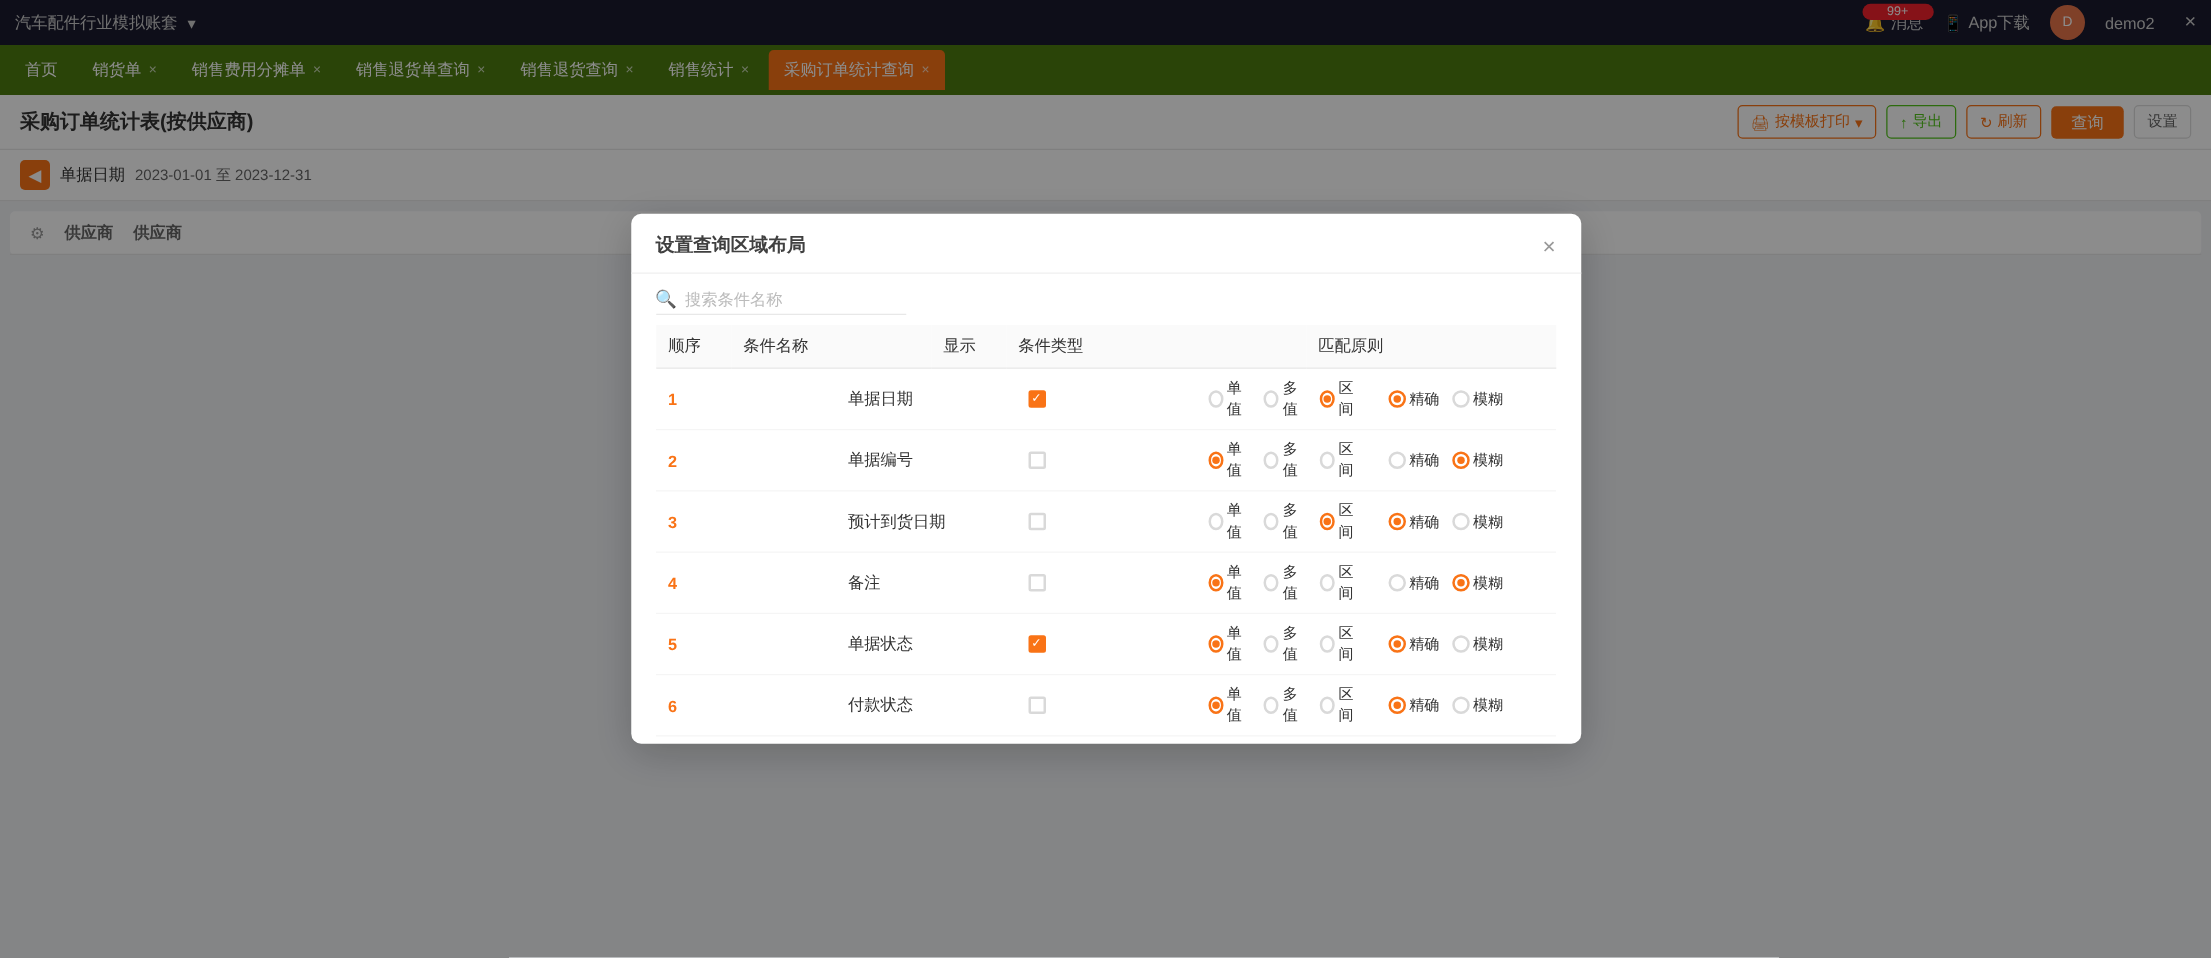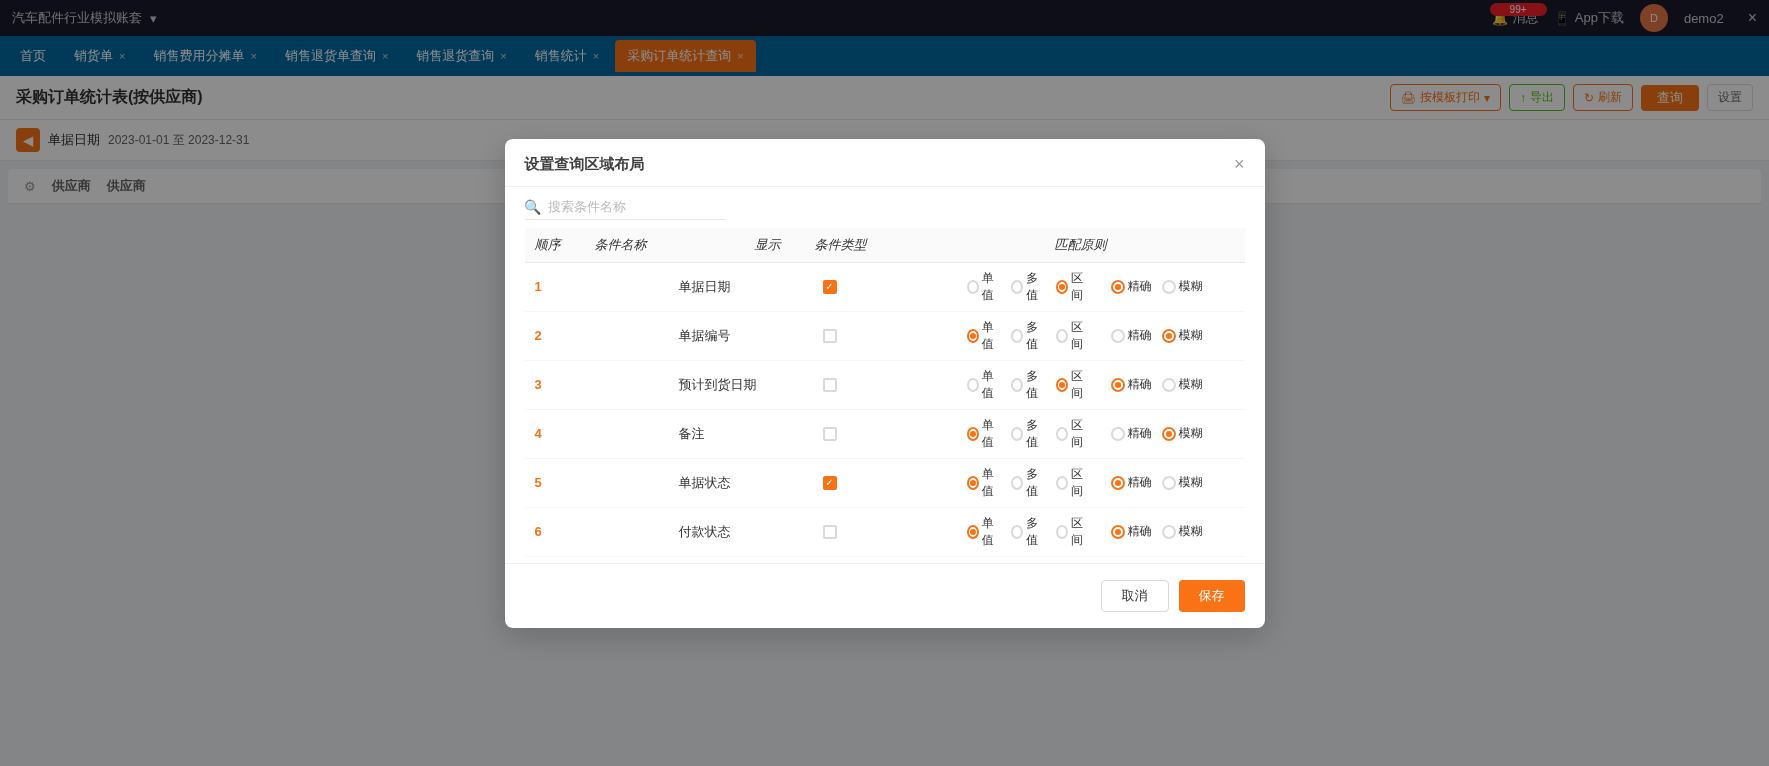--- a/index.html
+++ b/index.html
@@ -18,21 +18,21 @@
     .top-bar-right { display: flex; align-items: center; gap: 16px; color: #ccc; font-size: 13px; }
     .notification-btn { display: flex; align-items: center; gap: 4px; position: relative; cursor: pointer; }
     .badge { background: #f5222d; color: white; font-size: 10px; padding: 1px 20px; border-radius: 8px; position: absolute; top: -6px; right: -8px; }
     .app-download { display: flex; align-items: center; gap: 4px; cursor: pointer; }
     .user-avatar { width: 28px; height: 28px; border-radius: 50%; background: #e8754a; display: flex; align-items: center; justify-content: center; color: white; font-size: 11px; cursor: pointer; }
     .close-x { color: #ccc; cursor: pointer; font-size: 16px; margin-left: 8px; }
 
     
     .nav-bar {
       height: 40px;
-      background: #0369a1;
+      background: #4d7c0f;
       display: flex;
       align-items: center;
       padding: 16px 8px;
       gap: 4px;
     }
     .nav-tab {
       height: 32px;
       padding: 0 12px;
       display: flex;
       align-items: center;
@@ -174,21 +174,20 @@
     .modal-body { flex: 1; overflow: hidden; padding: 0 20px; }
     .field-table { width: 100%; border-collapse: collapse; }
     .field-table thead tr { border-bottom: 1px solid #e8e8e8; }
     .field-table thead th {
       padding: 8px 10px;
       text-align: left;
       font-size: 13px;
       color: #333;
       font-weight: normal;
       background: #fafafa;
-      font-style: italic;
     }
     .field-table tbody { display: block; max-height: 300px; overflow-y: auto; }
     .field-table thead, .field-table tbody tr { display: table; width: 100%; table-layout: fixed; }
     .field-table tbody tr { border-bottom: 1px solid #f5f5f5; }
     .field-table tbody tr:last-child { border-bottom: none; }
     .field-table td { padding: 7px 10px; font-size: 13px; color: #333; vertical-align: middle; }
 
     
     .field-table tbody::-webkit-scrollbar { width: 6px; }
     .field-table tbody::-webkit-scrollbar-track { background: #f5f5f5; }
@@ -599,19 +598,15 @@
               <td style="text-align: center;"></td>
               <td>
       </td>
               <td>
       </td>
             </tr>
           </tbody>
       </table>
     </div>
 
-    <div class="modal-footer">
-      <button class="btn-cancel">取消</button>
-      <button class="btn-save">保存</button>
-    </div>
 
   </div>
 </div>
 
 </body></html>

